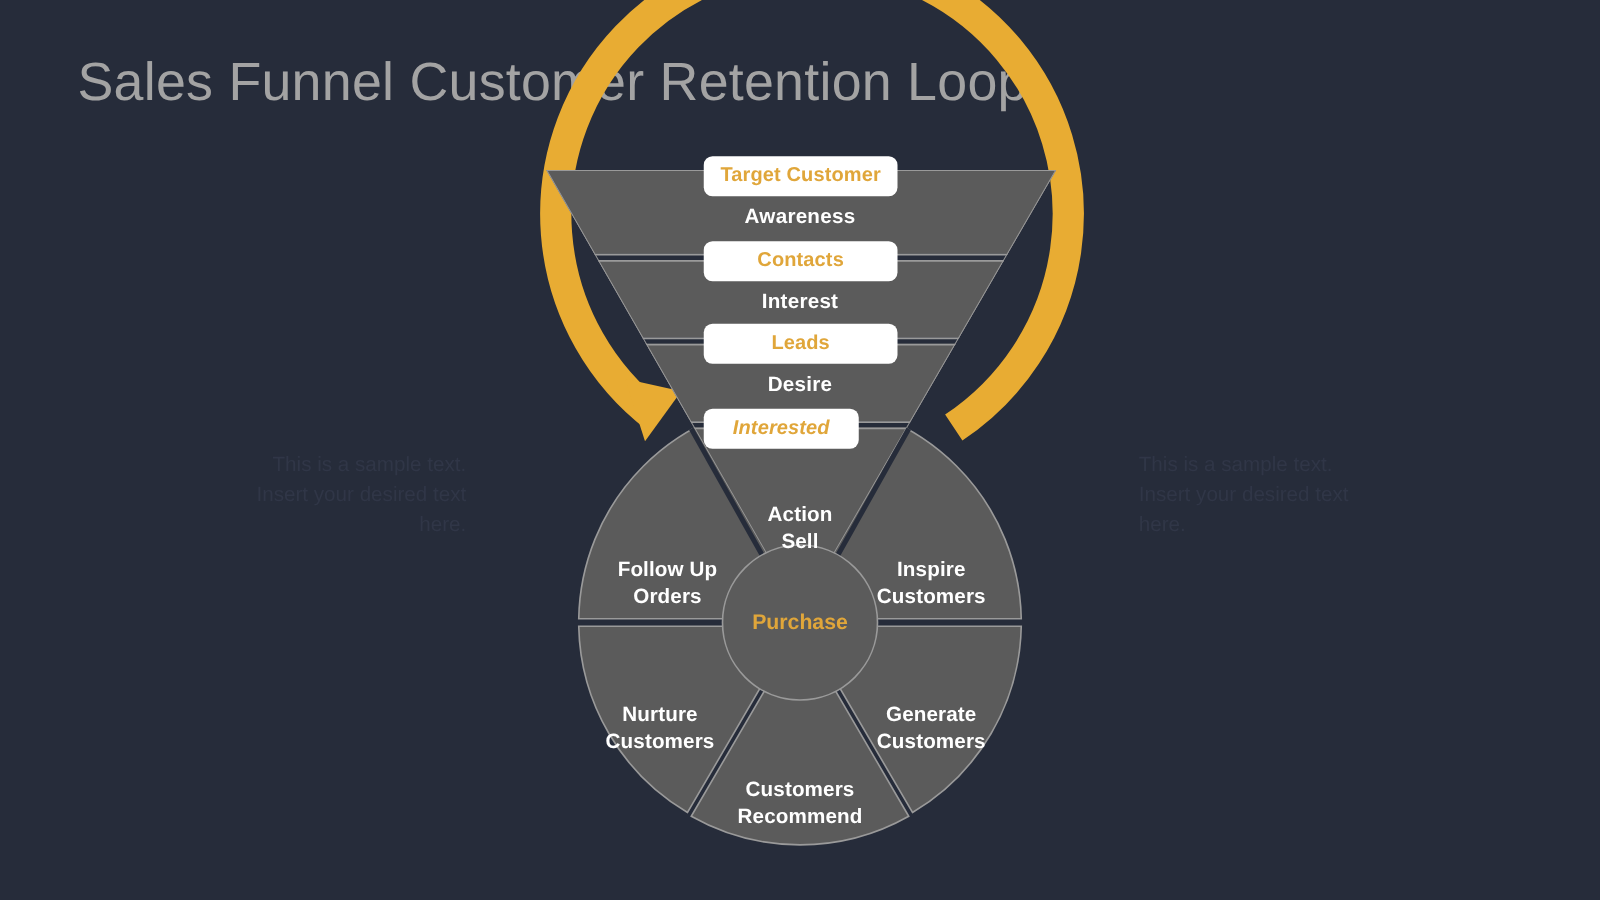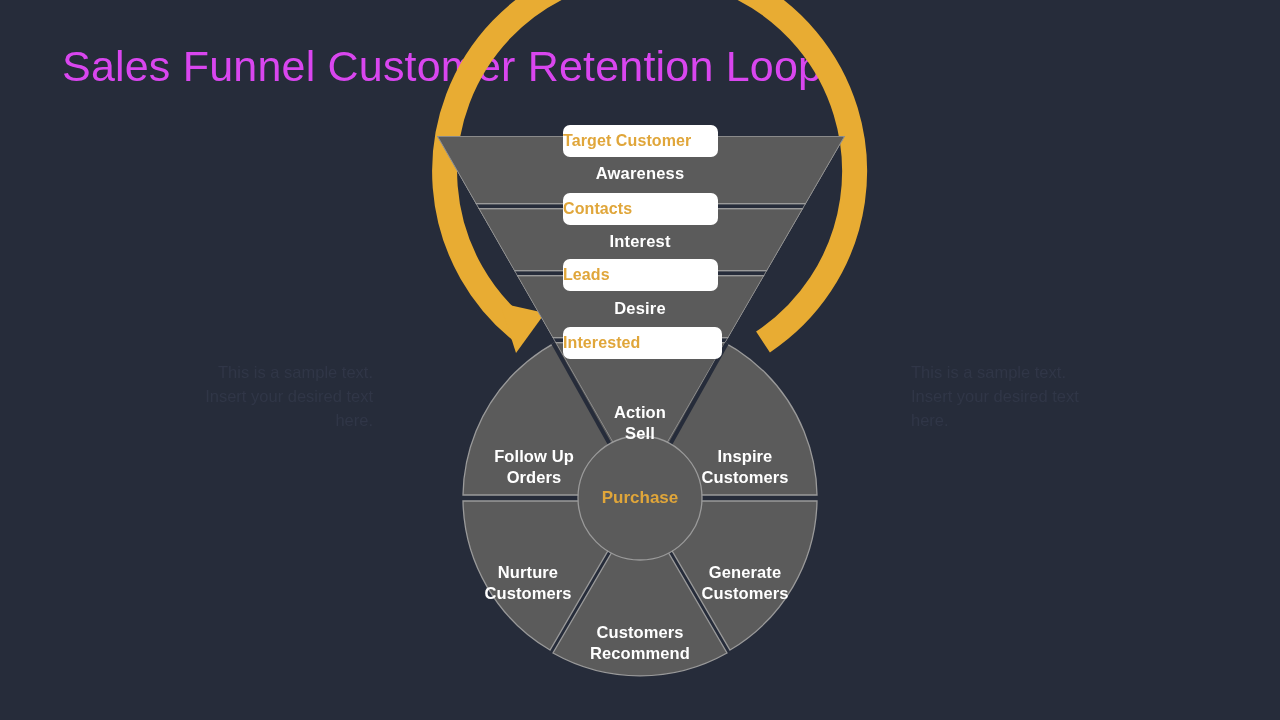--- a/index.html
+++ b/index.html
@@ -20,21 +20,21 @@
     width: 1280px;
     height: 720px;
     background: #262c3a;
   }
   #page-title {
     position: absolute;
     left: 62px;
     top: 42px;
     font-size: 43px;
     font-weight: 400;
-    color: #d946ef;
+    color: #a3a3a3;
     letter-spacing: 0.2px;
     white-space: nowrap;
   }
   .side-note {
     position: absolute;
     width: 180px;
     font-size: 16.5px;
     line-height: 24px;
     color: #303647;
     font-weight: 400;
@@ -53,21 +53,21 @@
     position: absolute;
     left: 0;
     top: 0;
   }
   .pill {
     position: absolute;
     background: #ffffff;
     border-radius: 7px;
     height: 32px;
     line-height: 32px;
-    text-align: left;
+    text-align: center;
     color: #e0a63a;
     font-size: 16px;
     font-weight: bold;
     letter-spacing: 0.1px;
   }
   .stage-label {
     position: absolute;
     color: #ffffff;
     font-size: 16.5px;
     font-weight: bold;
@@ -174,21 +174,21 @@
       <line x1="553" y1="343" x2="640" y2="498" stroke="#262c3a" stroke-width="4"></line>
       <line x1="727" y1="343" x2="640" y2="498" stroke="#262c3a" stroke-width="4"></line>
     </g>
 
     <circle cx="640" cy="498" r="62" fill="#5b5b5b" stroke="#9a9a9a" stroke-width="1.3"></circle>
   </svg>
 
   <div class="pill" style="left:563px; top:125px; width:155px;">Target Customer</div>
   <div class="pill" style="left:563px; top:259px; width:155px;">Leads</div>
   <div class="pill" style="left:563px; top:193px; width:155px;">Contacts</div>
-  <div class="pill" style="left:563px; top:327px; width:159px;">Interested</div>
+  <div class="pill" style="left:563px; top:327px; width:124px;font-style:italic;">Interested</div>
 
   <div class="stage-label" style="left:540px; top:164px;">Awareness</div>
   <div class="stage-label" style="left:540px; top:232px;">Interest</div>
   <div class="stage-label" style="left:540px; top:299px;">Desire</div>
 
   <div class="seg-label" style="left:555px; top:374px;">
     <div>Action</div>
     <div>Sell</div>
   </div>
   <div class="seg-label" style="left:660px; top:418px;">

